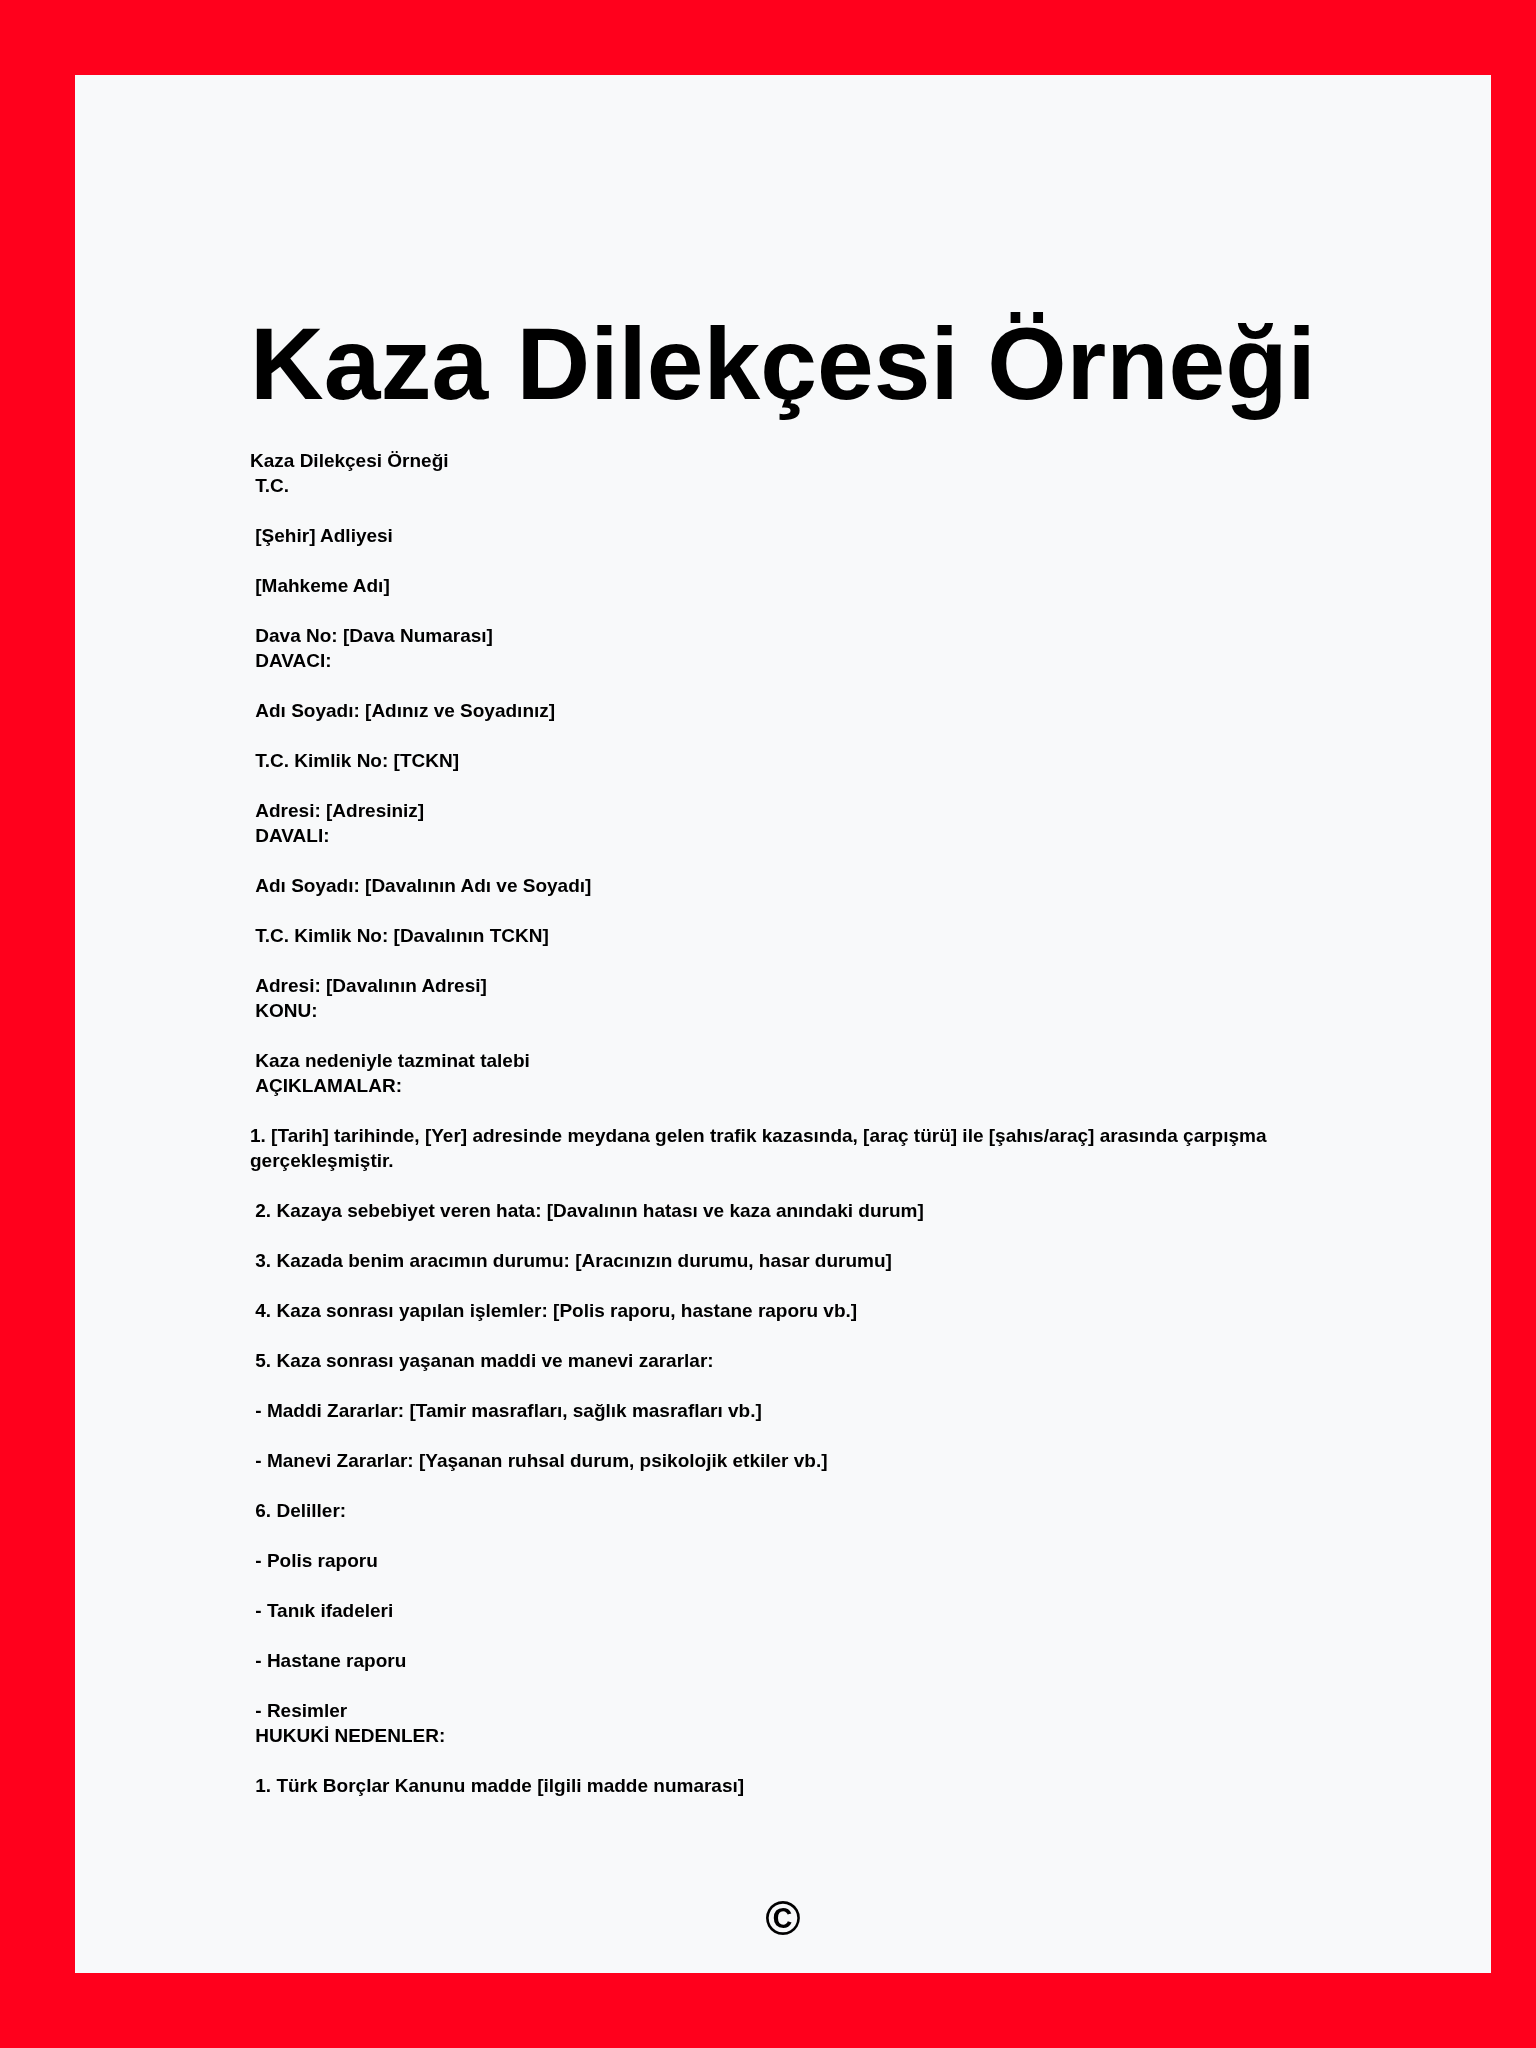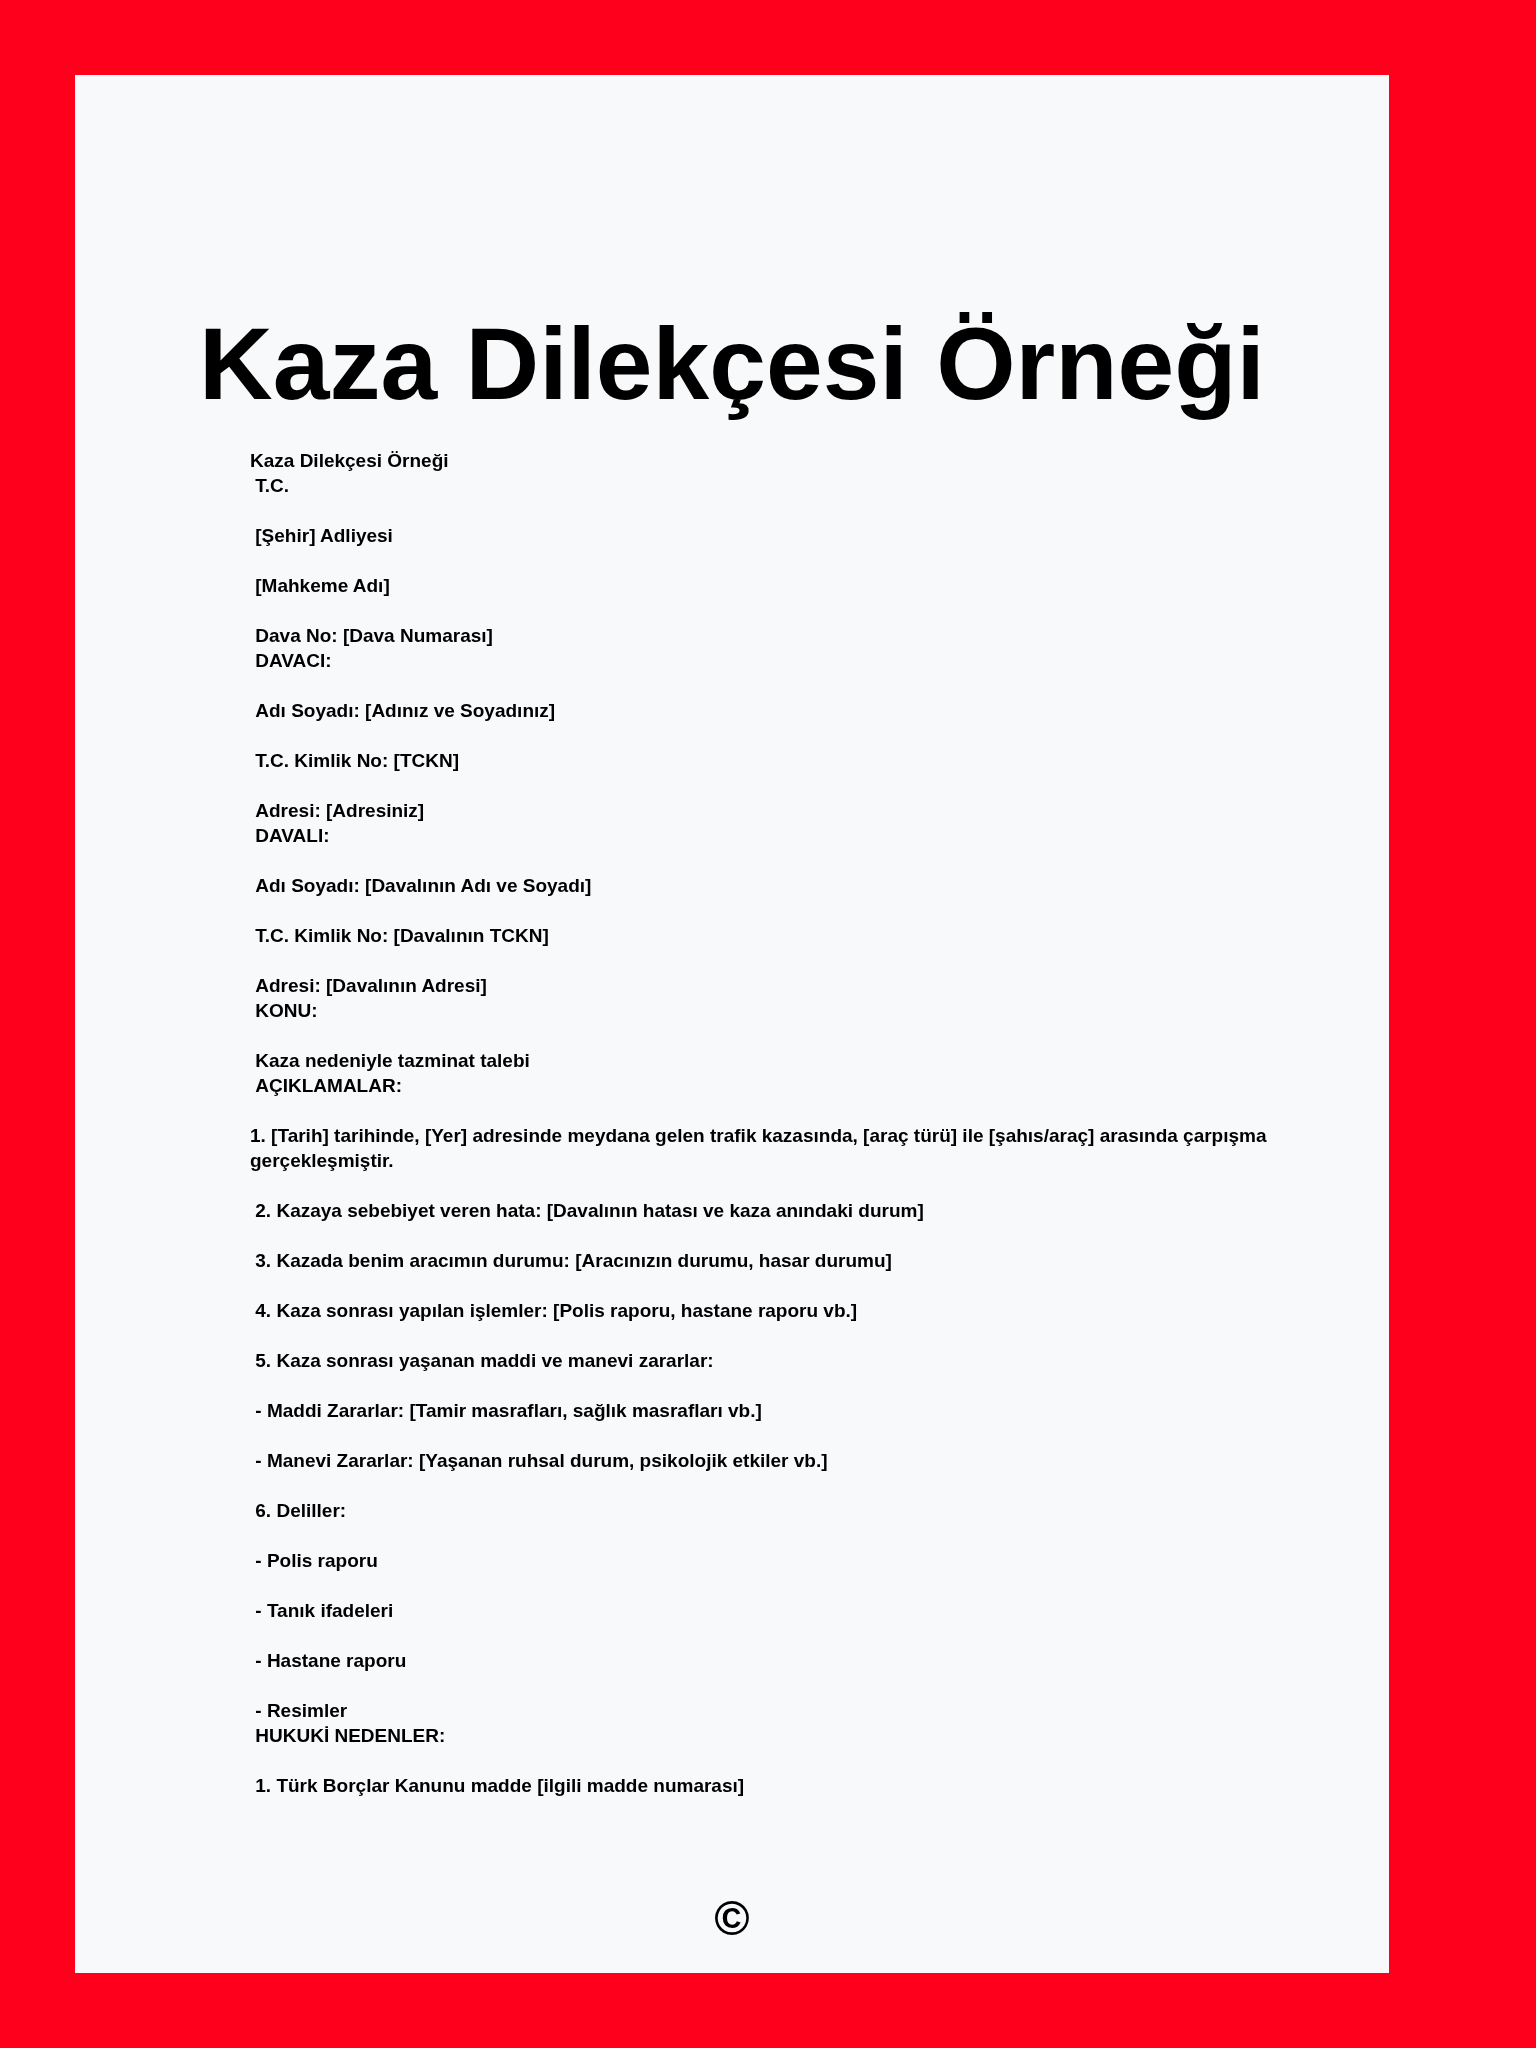--- a/index.html
+++ b/index.html
@@ -12,21 +12,21 @@
       background: #ff001c;
       position: relative;
       overflow: hidden;
       font-family: "Liberation Sans", sans-serif;
       color: #000;
     }
     .page {
       position: absolute;
       left: 75px;
       top: 75px;
-      width: 1314px;
+      width: 1416px;
       height: 1898px;
       background: #f8f9fa;
     }
     .title {
       position: absolute;
       left: 0;
       right: 0;
       top: 238px;
       text-align: center;
       font-weight: bold;

